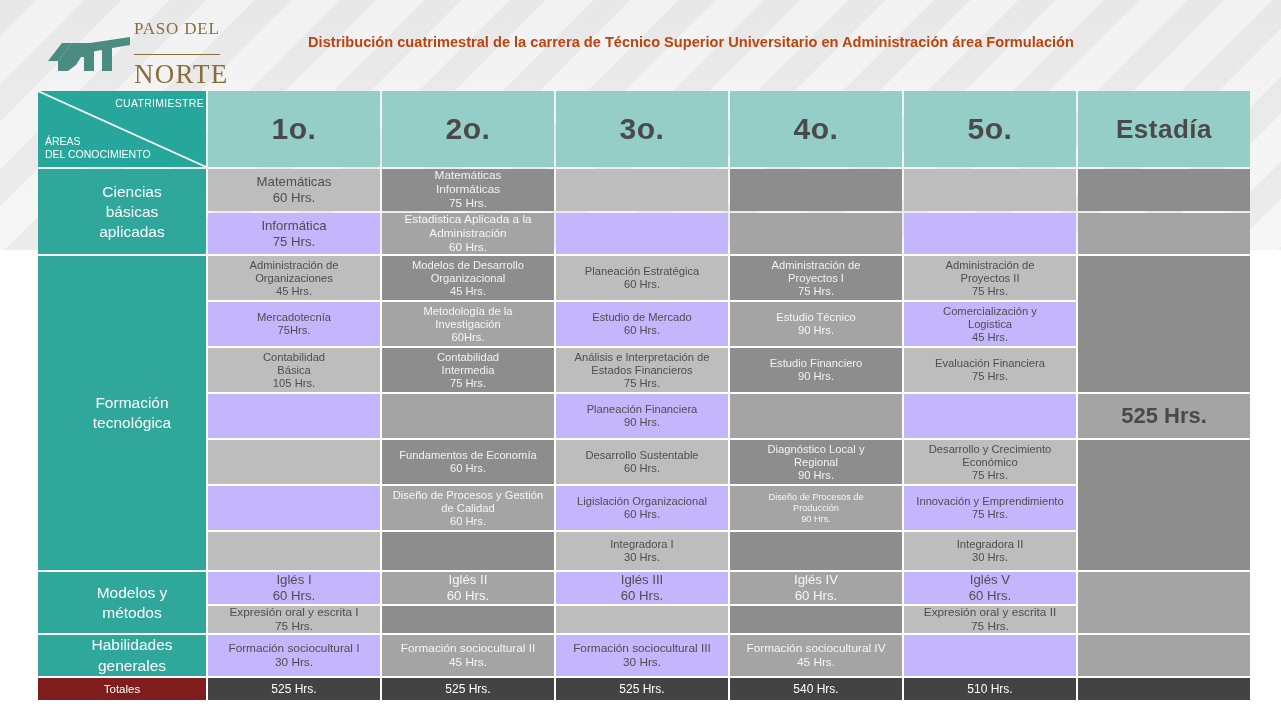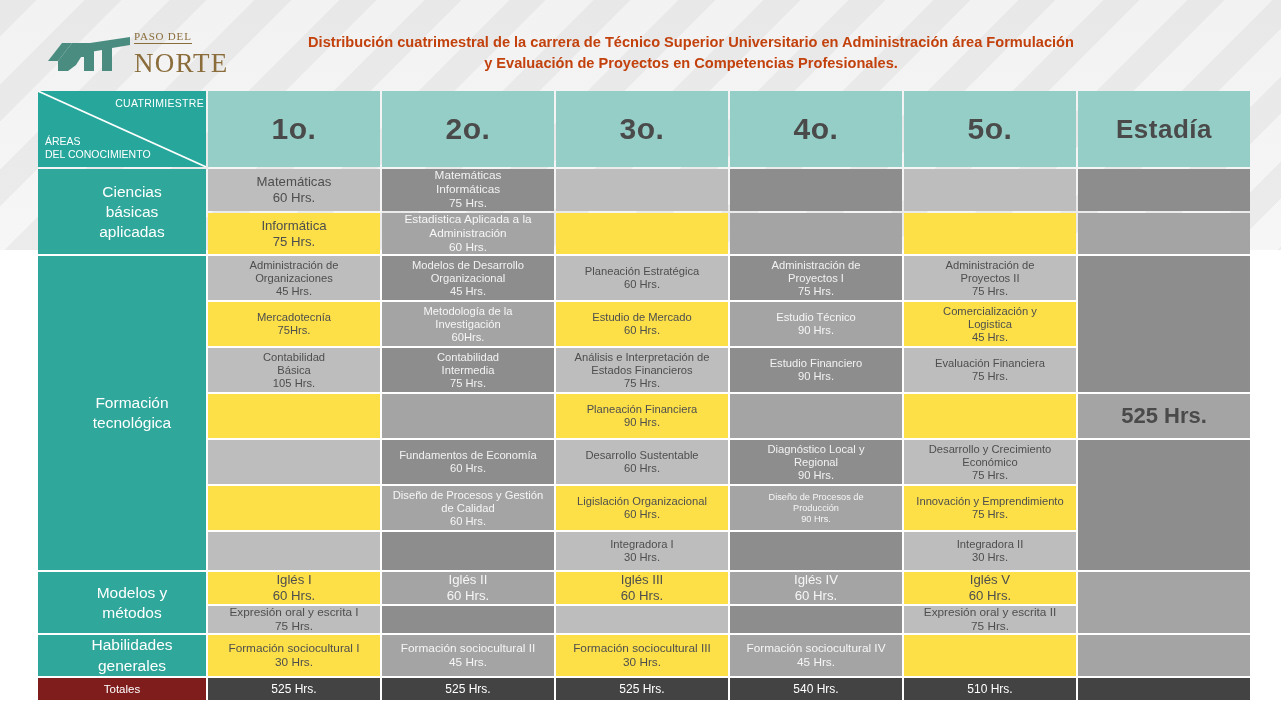--- a/index.html
+++ b/index.html
@@ -39,24 +39,24 @@
     width: 168px; height: 52px;
     display: flex; align-items: center;
   }
   .logo-mark { width: 86px; height: 46px; flex: 0 0 auto; }
   .logo-words {
     margin-left: 2px; display: flex; flex-direction: column;
     align-items: flex-start; line-height: 1;
   }
   .logo-paso {
     font-family: "Liberation Serif", serif;
-    font-size: 11px; letter-spacing: 0.8px;
+    font-size: 17px; letter-spacing: 0.8px;
     color: #8a6d3b; font-weight: 400;
     border-bottom: 1.5px solid #8a6d3b;
-    padding-bottom: 1px; margin-bottom: 6px;
+    padding-bottom: 17px; margin-bottom: 6px;
   }
   .logo-norte {
     font-family: "Liberation Serif", serif;
     font-size: 27px; letter-spacing: 1.2px;
     color: #8a6d3b; line-height: 1;
   }
   .doc-title {
     position: absolute; left: 226px; top: 32px; width: 930px;
     text-align: center;
     font-size: 14.6px; font-weight: bold; color: #c2410c;
@@ -114,21 +114,21 @@
   .c {
     text-align: center; line-height: 1.18;
     font-size: 11.2px; color: #4e4e4e;
     padding: 2px 3px;
   }
   .c span { display: block; }
   .c .nm { }
   .c .hr { }
   
   .lt-a { background: #bdbdbd; color: #4e4e4e; }
-  .lt-b { background: #fde047; color: #4e4e4e; margin-top: 45px; }
+  .lt-b { background: #c4b5fd; color: #4e4e4e; margin-top: 45px; }
   
   .dk-a { background: #8d8d8d; color: #f2f2f2; }
   .dk-b { background: #a4a4a4; color: #f6f6f6; }
 
   .big { font-size: 13.2px; }
   .mid { font-size: 11.8px; }
   .sm  { font-size: 9.2px; }
 
   .estadia-cell {
     text-align: center; font-size: 22px; font-weight: bold; color: #4a4a4a;
@@ -160,21 +160,20 @@
         <polygon points="32,26 42,12 48,12 48,40 38,40 38,26" fill="#4a8d80"></polygon>
         <polygon points="44,12 84,6 84,14 66,17 66,40 56,40 56,19 44,21" fill="#4a8d80"></polygon>
       </svg>
       <div class="logo-words">
         <div class="logo-paso">PASO DEL</div>
         <div class="logo-norte">NORTE</div>
       </div>
     </div>
     <div class="doc-title">
       <span>Distribución cuatrimestral de la carrera de Técnico Superior Universitario en Administración área Formulación</span>
-      <span>y Evaluación de Proyectos en Competencias Profesionales.</span>
     </div>
   </div>
 
   <table class="tbl">
     <colgroup>
       <col class="col-area">
         <col class="col-q">
         <col class="col-q">
         <col class="col-q">
       <col class="col-q">

